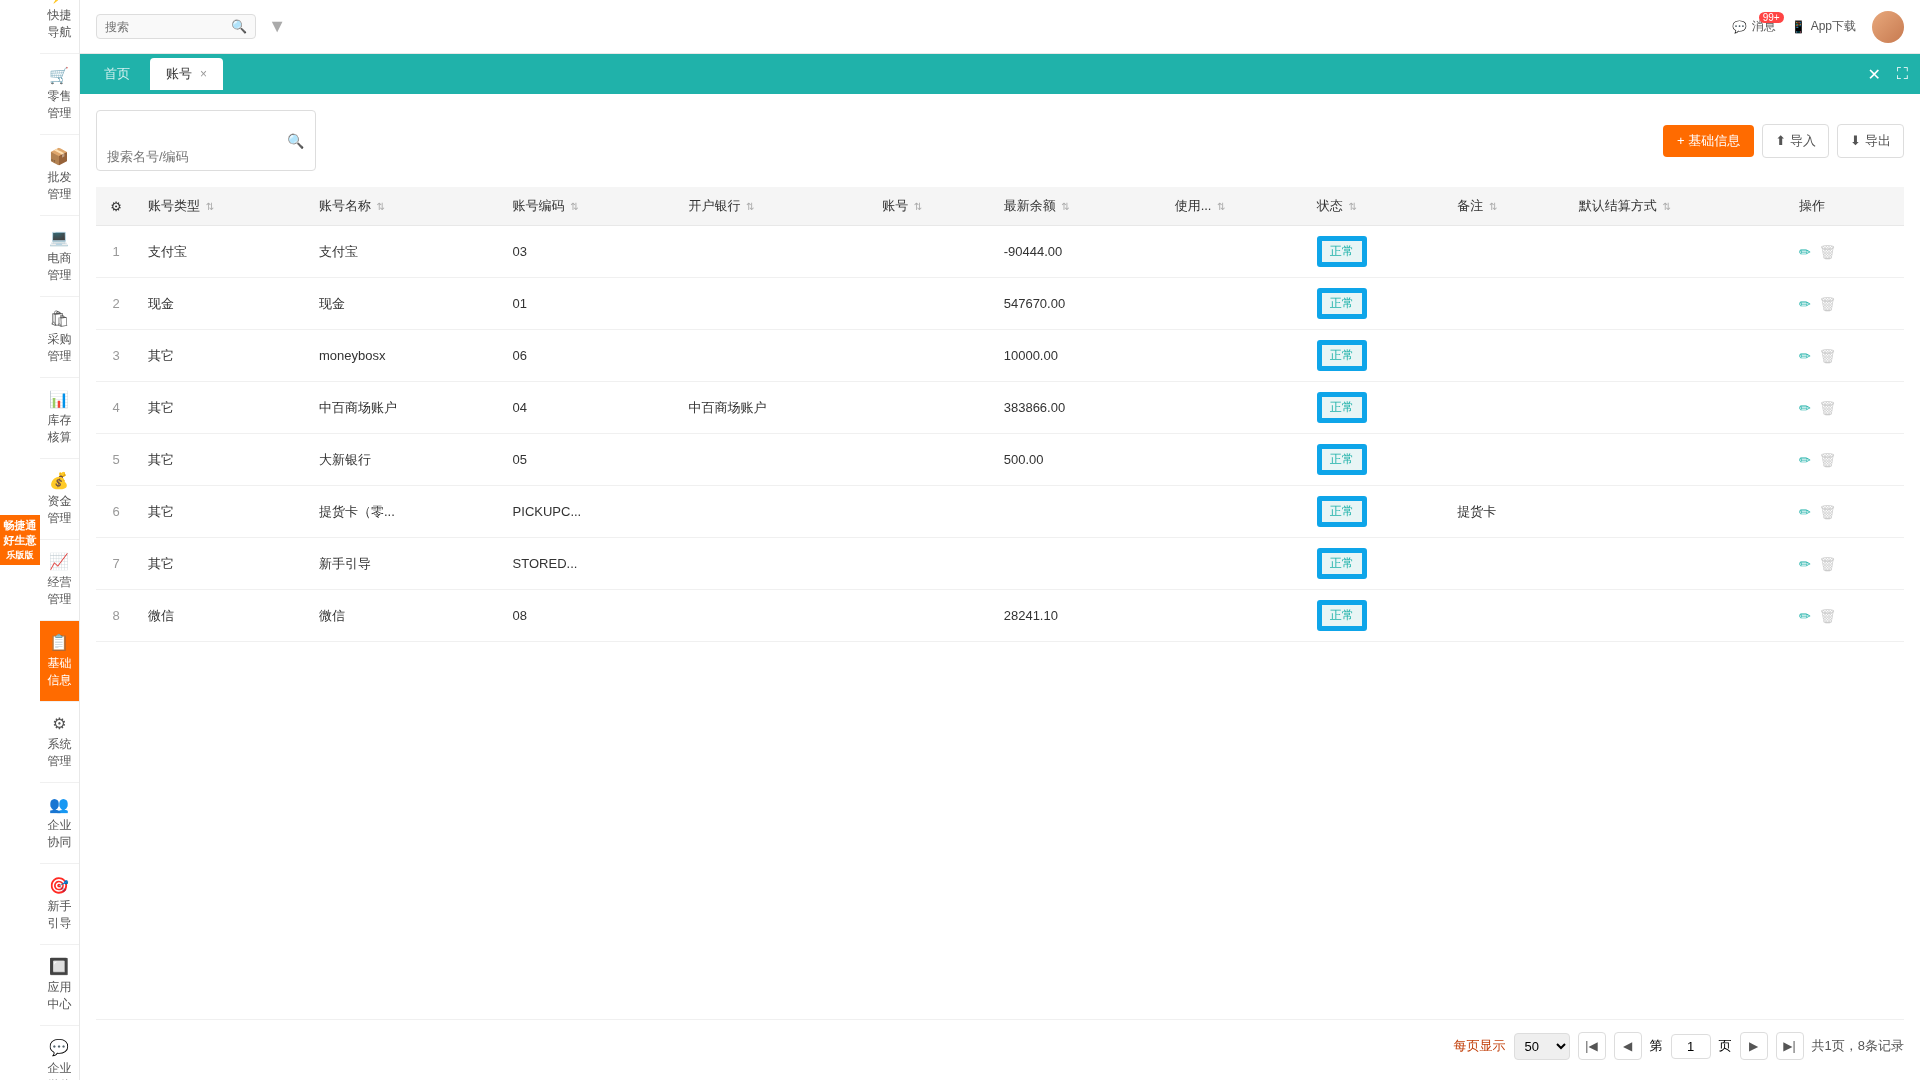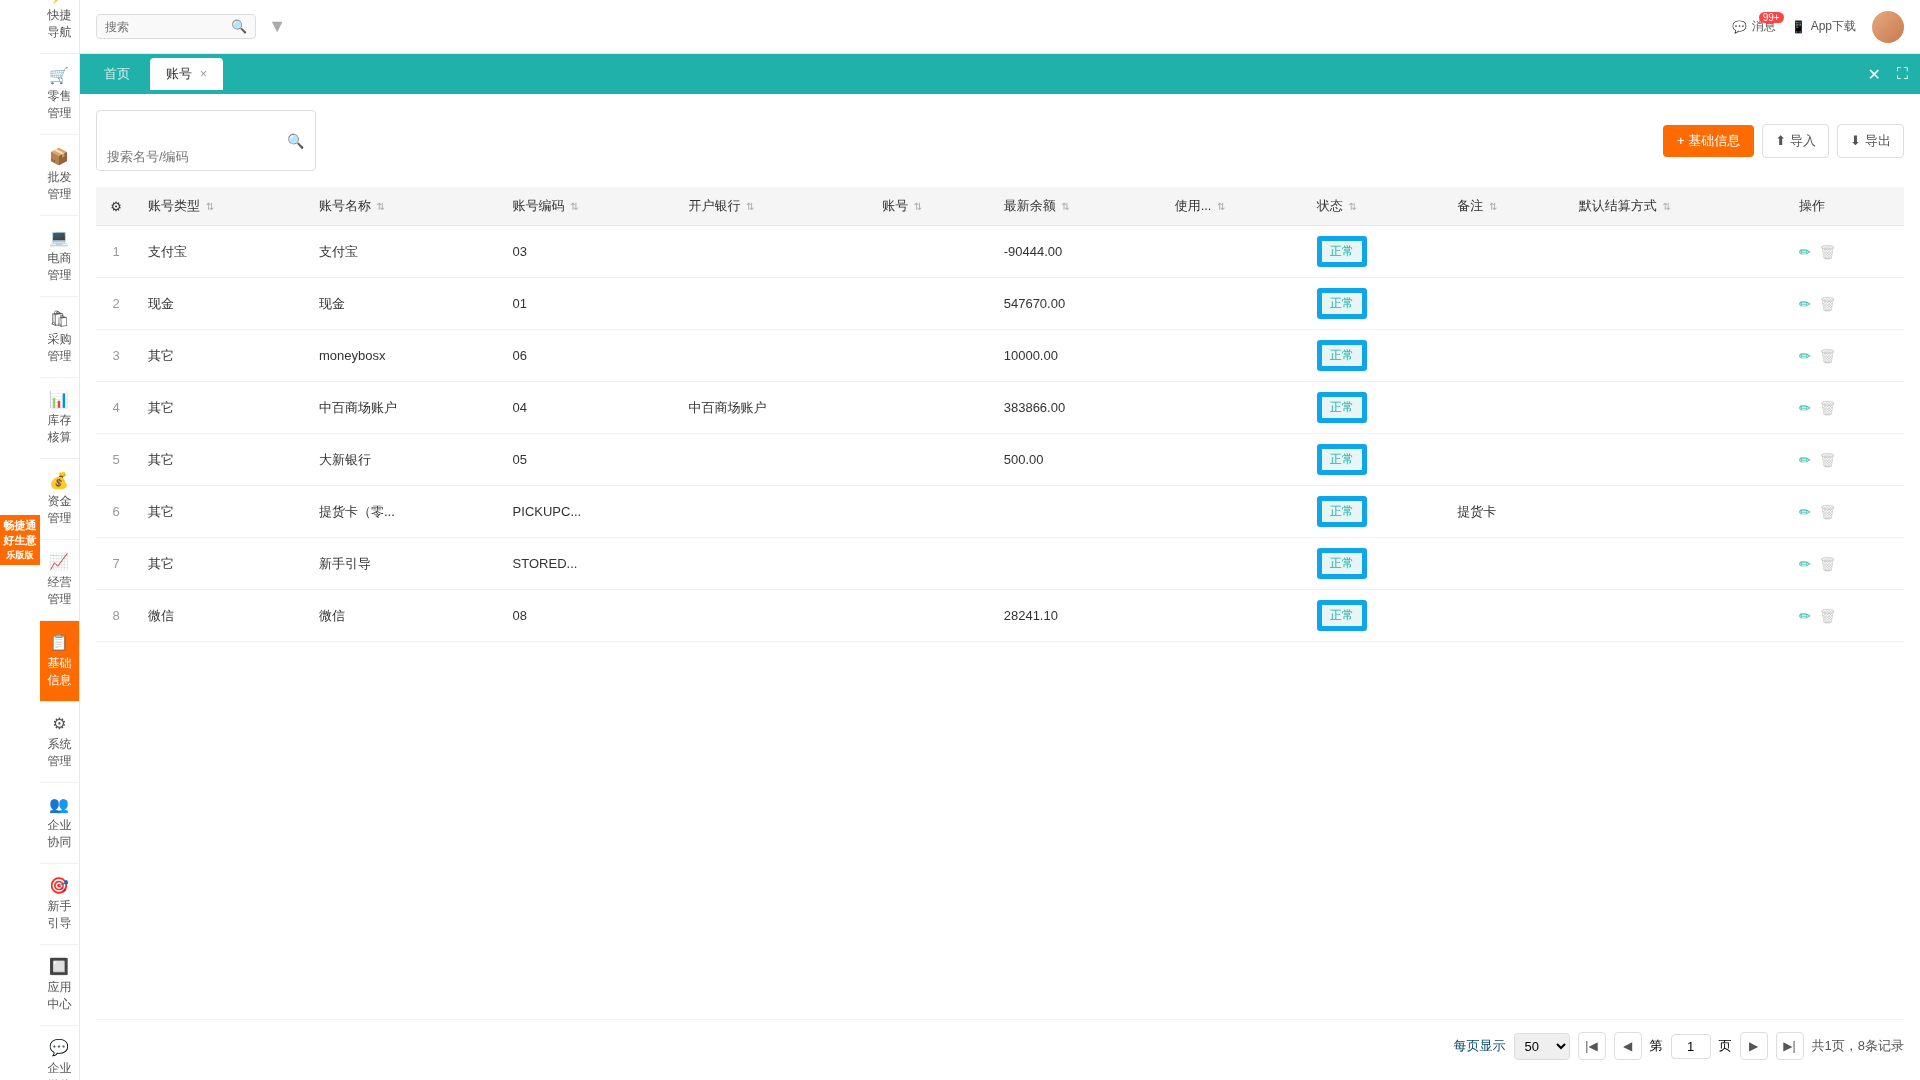--- a/index.html
+++ b/index.html
@@ -114,21 +114,21 @@
     .row-num { color: #999; text-align: center; }
     .status-badge { display: inline-block; padding: 2px 8px; border-radius: 3px; font-size: 12px; background: #e8f5f5; color: #20b2aa; border: 5px solid #0ea5e9; }
     .action-btns { display: flex; gap: 8px; align-items: center; }
     .action-btn { color: #20b2aa; cursor: pointer; font-size: 14px; }
     .action-btn-del { color: #ccc; cursor: pointer; font-size: 14px; }
     .settings-col { width: 40px; }
     .th-settings { text-align: center; }
 
     
     .pagination { display: flex; align-items: center; justify-content: flex-end; gap: 8px; padding: 12px 0 4px; border-top: 1px solid #f0f0f0; margin-top: auto; }
-    .page-size-label { color: #0c4a6e; }
+    .page-size-label { color: #c2410c; }
     .page-size-select { border: 1px solid #ddd; border-radius: 4px; padding: 4px 6px; font-size: 13px; cursor: pointer; }
     .page-nav-btn { width: 28px; height: 28px; border: 1px solid #ddd; border-radius: 4px; background: #fff; cursor: pointer; display: flex; align-items: center; justify-content: center; color: #555; font-size: 12px; }
     .page-nav-btn:disabled { color: #ccc; cursor: default; }
     .page-input { border: 1px solid #ddd; border-radius: 4px; width: 40px; text-align: center; padding: 4px; font-size: 13px; }
     .page-total { color: #555; }
   </style>
 </head>
 <body>
 
 <div class="sidebar">

